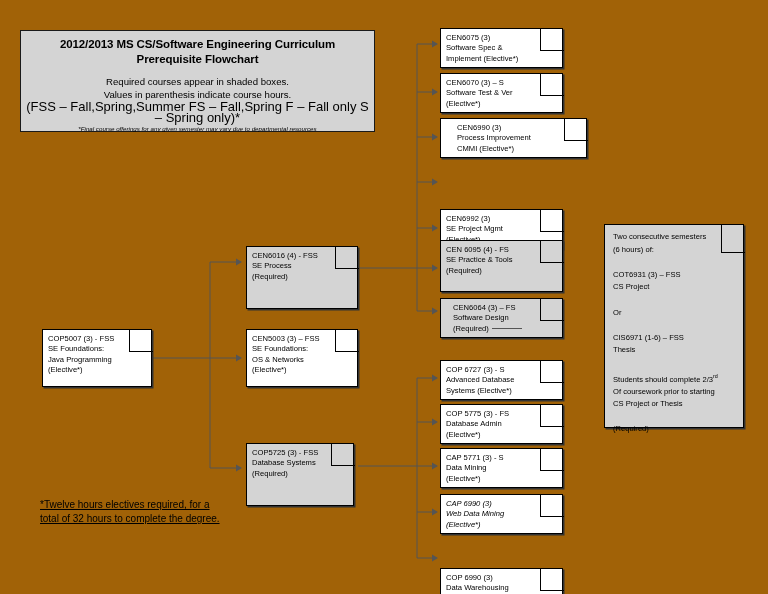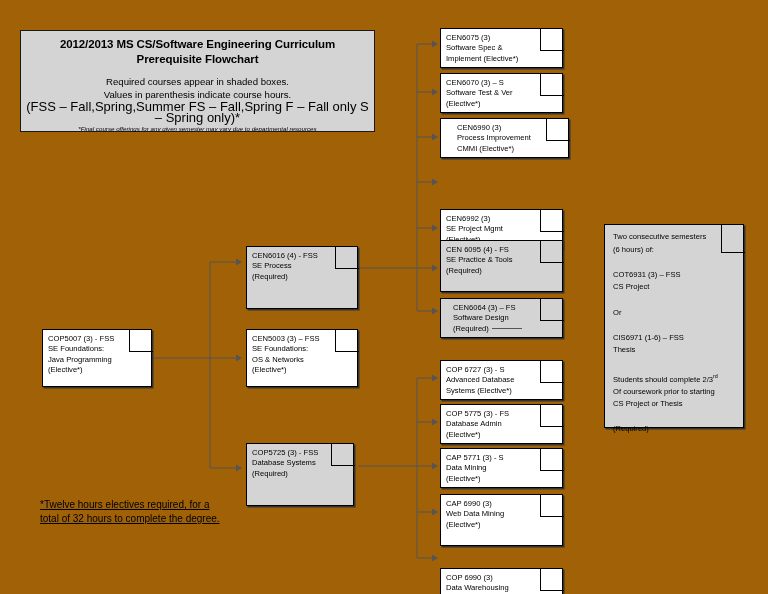--- a/index.html
+++ b/index.html
@@ -264,21 +264,21 @@
     <span class="line">Implement (Elective*)</span>
   </div>
 
   <div class="node" style="left:440px; top:73px; width:123px; height:40px;">
     <span class="notch"></span>
     <span class="line">CEN6070 (3) – S</span>
     <span class="line">Software Test &amp; Ver</span>
     <span class="line">(Elective*)</span>
   </div>
 
-  <div class="node" style="left:440px; top:118px; width:129px; height:40px;padding-left:16px;">
+  <div class="node" style="left:440px; top:118px; width:147px; height:40px;padding-left:16px;">
     <span class="notch"></span>
     <span class="line">CEN6990 (3)</span>
     <span class="line">Process Improvement</span>
     <span class="line">CMMI (Elective*)</span>
   </div>
 
 
   <div class="node" style="left:440px; top:209px; width:123px; height:40px;">
     <span class="notch"></span>
     <span class="line">CEN6992 (3)</span>
@@ -314,21 +314,21 @@
     <span class="line">(Elective*)</span>
   </div>
 
   <div class="node" style="left:440px; top:448px; width:123px; height:40px;">
     <span class="notch"></span>
     <span class="line">CAP 5771 (3) - S</span>
     <span class="line">Data Mining</span>
     <span class="line">(Elective*)</span>
   </div>
 
-  <div class="node" style="left:440px; top:494px; width:123px; height:52px;">
+  <div class="node" style="left:440px; top:494px; width:123px; height:40px;font-style:italic;">
     <span class="notch"></span>
     <span class="line">CAP 6990 (3)</span>
     <span class="line">Web Data Mining</span>
     <span class="line">(Elective*)</span>
   </div>
 
   <div class="node" style="left:440px; top:568px; width:123px; height:40px;">
     <span class="notch"></span>
     <span class="line">COP 6990 (3)</span>
     <span class="line">Data Warehousing</span>

